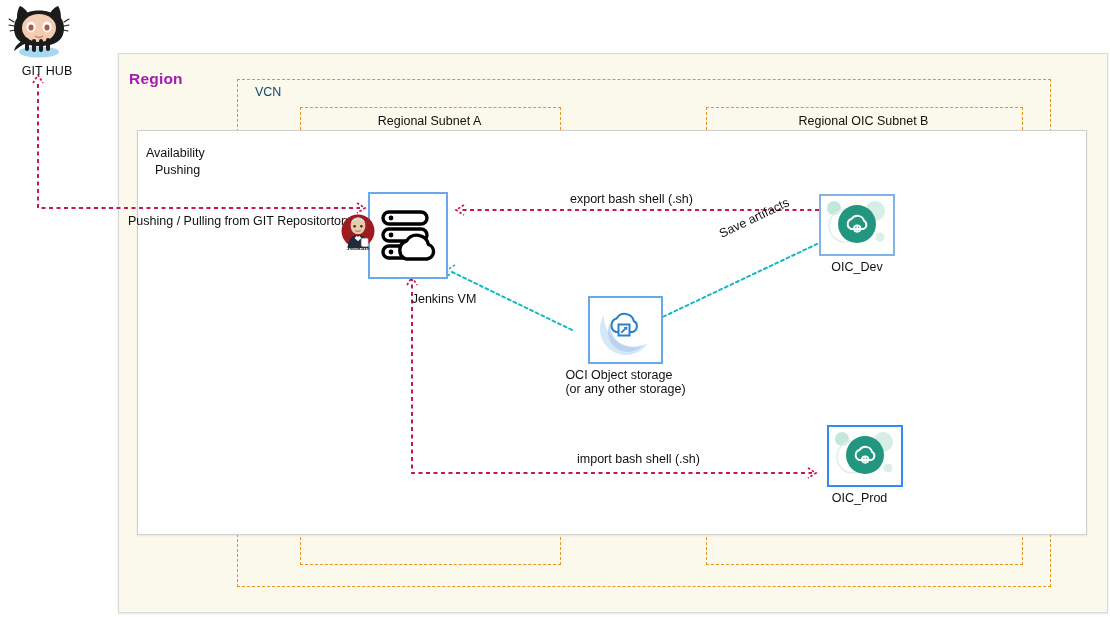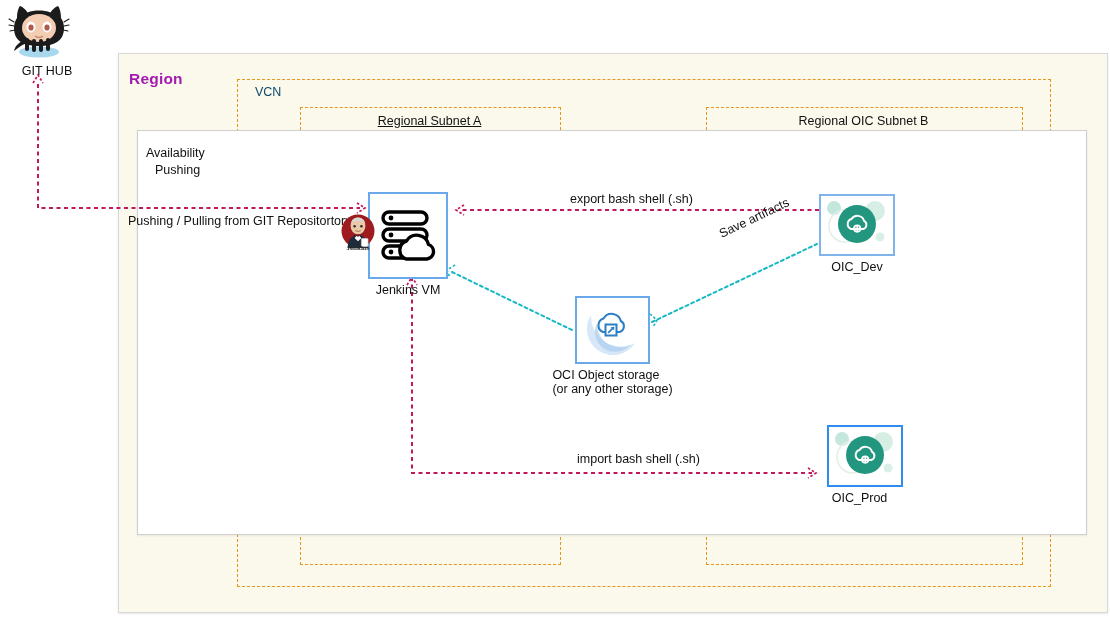--- a/index.html
+++ b/index.html
@@ -32,21 +32,21 @@
     position:absolute;left:300px;top:107px;width:259px;height:456px;
     border:1.6px dashed #e8951d;
   }
   .subnet-b{
     position:absolute;left:706px;top:107px;width:315px;height:456px;
     border:1.6px dashed #e8951d;
   }
   .subnet-label{
     position:absolute;top:114px;font-size:12.5px;color:#111;text-align:center;
   }
-  .subnet-label.a{left:300px;width:259px;text-decoration:underline;}
+  .subnet-label.a{left:300px;width:259px;}
   .subnet-label.b{left:706px;width:315px;}
 
   .ad-box{
     position:absolute;left:137px;top:130px;width:948px;height:403px;
     background:#ffffff;border:1px solid #cfcfcf;
     box-shadow:0 1px 2px rgba(0,0,0,.08);
   }
   .ad-label{
     position:absolute;left:146px;top:145px;width:110px;
     font-size:12.5px;line-height:17px;color:#111;
@@ -63,32 +63,32 @@
     display:flex;align-items:center;justify-content:center;
   }
   .node-caption{
     position:absolute;left:50%;transform:translateX(-50%);
     white-space:nowrap;font-size:12.5px;line-height:15px;text-align:left;color:#111;
   }
 
   
   .jenkins-node{left:368px;top:192px;width:80px;height:87px;}
   .jenkins-node .node-box{width:80px;height:87px;border:2px solid #6aa9e9;}
-  .jenkins-node .node-caption{top:91px;}
+  .jenkins-node .node-caption{top:100px;margin-left:36px;}
   .jenkins-badge{
     position:absolute;left:-27px;top:22px;width:34px;height:34px;z-index:4;
   }
   .jenkins-badge-word{
     position:absolute;left:-29px;top:52px;width:38px;text-align:center;
     font-family:"Liberation Serif","DejaVu Serif",serif;
     font-size:7px;font-weight:bold;color:#2b2b2b;z-index:5;
   }
 
   
-  .storage-node{left:575px;top:296px;width:75px;height:68px;}
+  .storage-node{left:588px;top:296px;width:75px;height:68px;}
   .storage-node .node-box{width:75px;height:68px;border:2px solid #6aa9e9;}
   .storage-node .node-caption{top:72px;line-height:14px;}
 
   
   .oic-node{width:76px;height:62px;}
   .oic-dev{left:819px;top:194px;}
   .oic-prod{left:816px;top:425px;padding-left:11px;}
   .oic-node .node-box{width:76px;height:62px;}
   .oic-dev .node-box{border:2px solid #7fb3ea;}
   .oic-prod .node-box{border:2px solid #2e8bef;}

